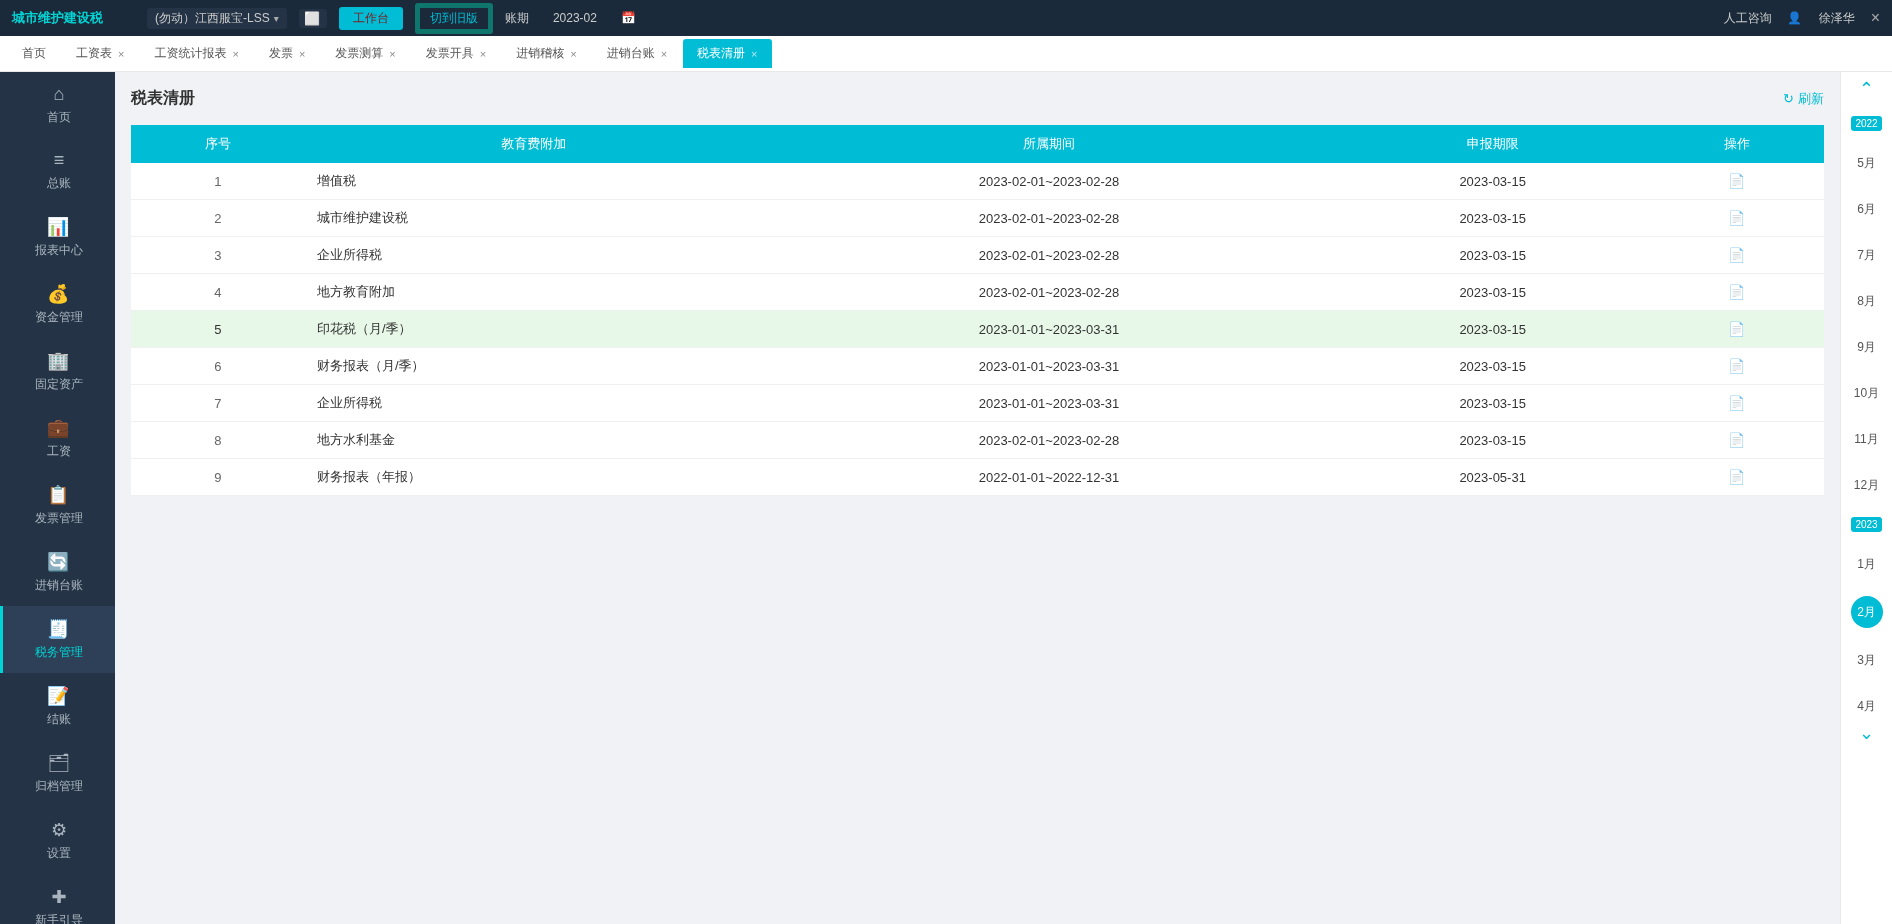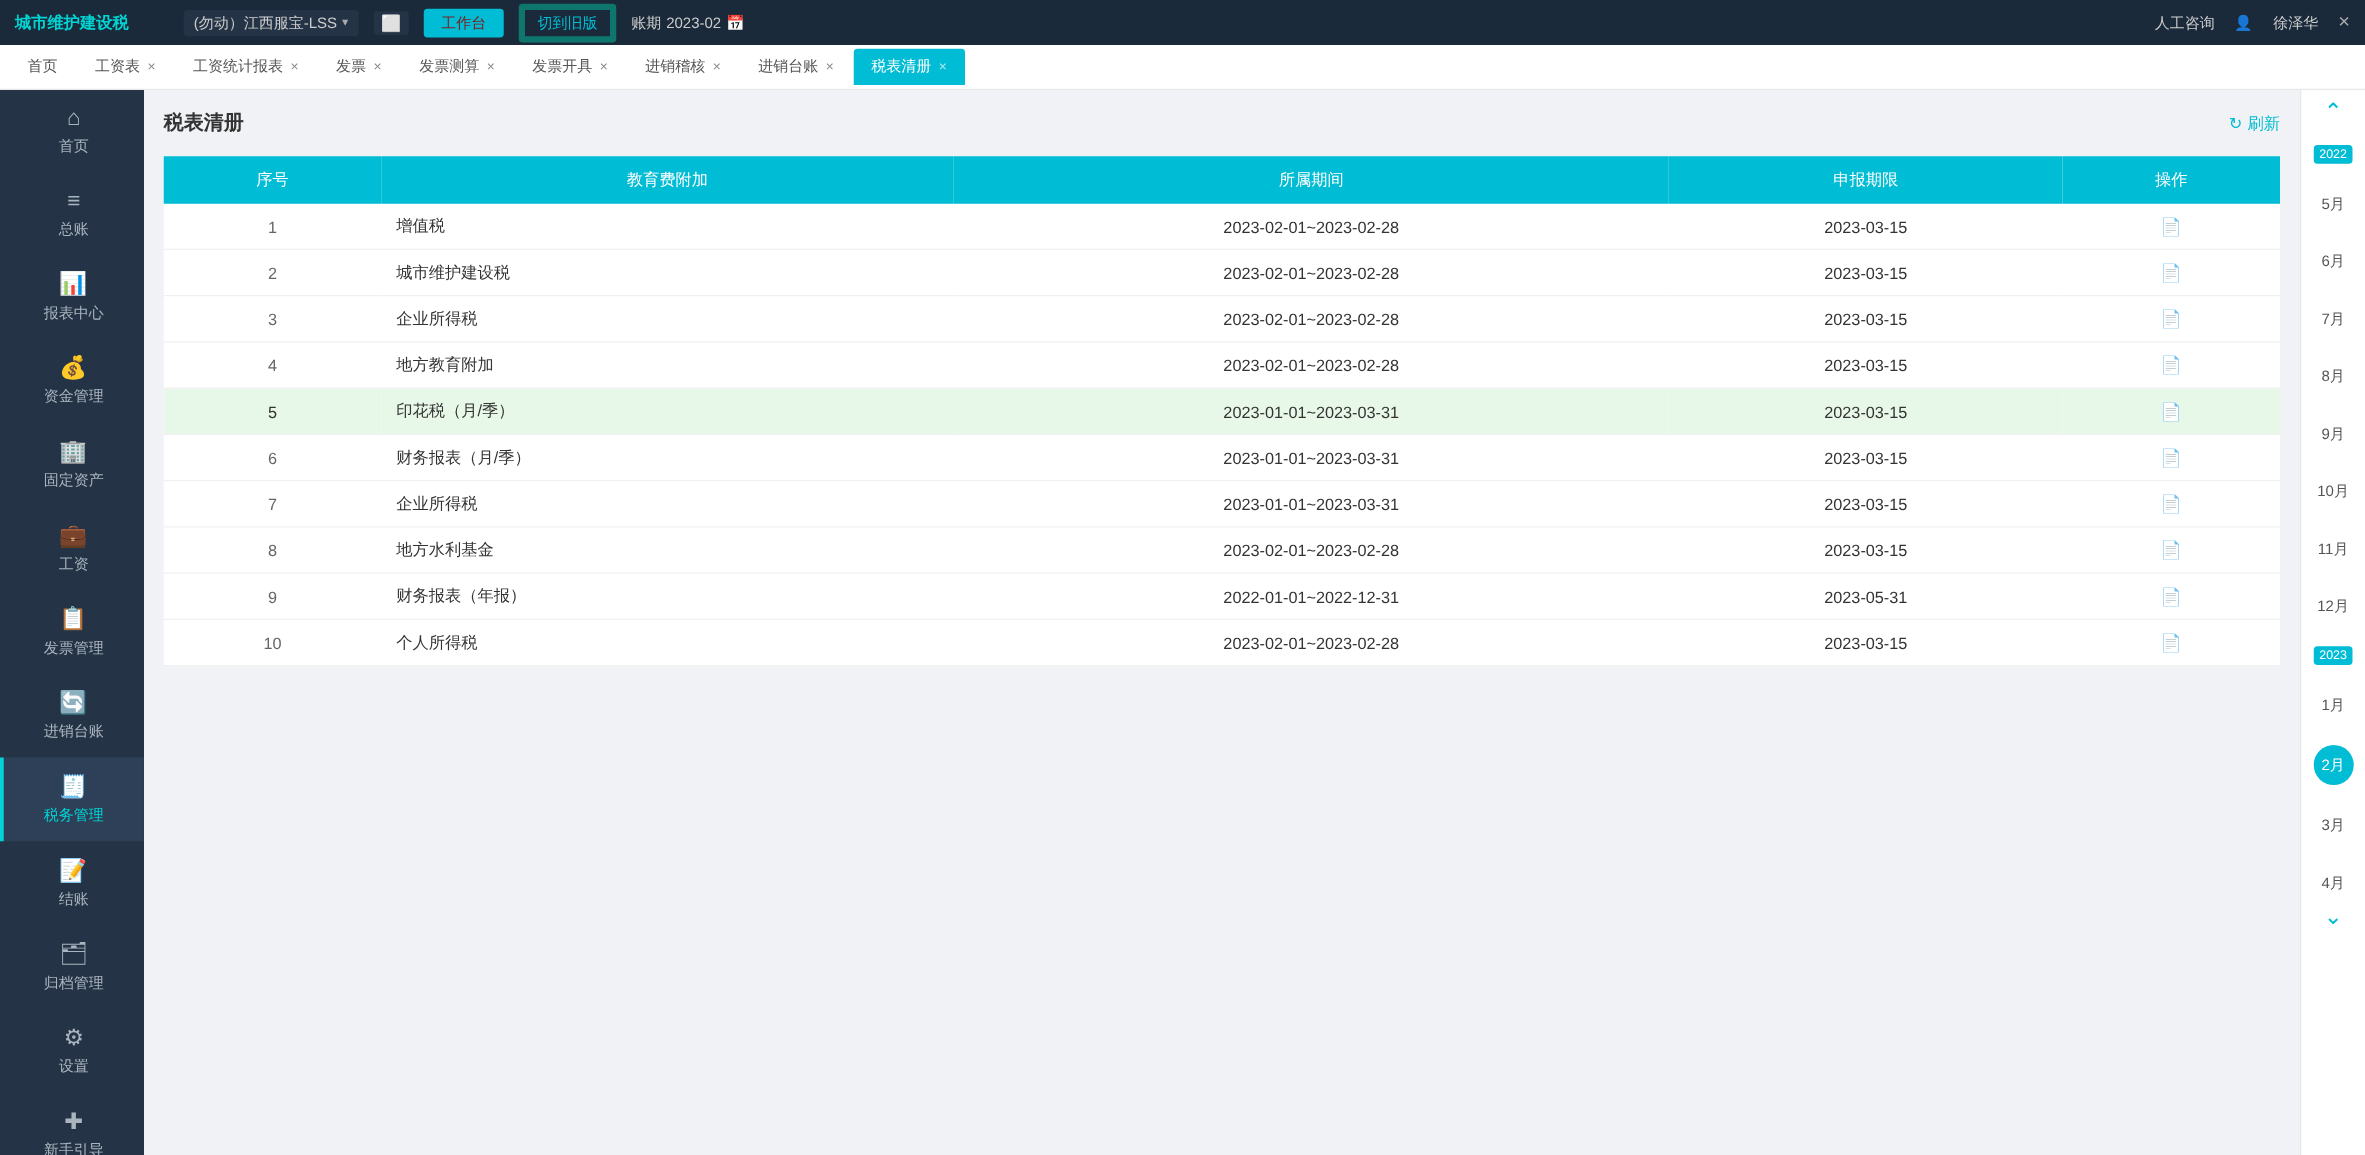--- a/index.html
+++ b/index.html
@@ -59,21 +59,21 @@
       padding: 2px 10px;
       border-radius: 3px;
       cursor: pointer;
       font-size: 12px;
     }
     .top-bar-period {
       color: #ccc;
       font-size: 12px;
       display: flex;
       align-items: center;
-      gap: 0;
+      gap: 20px;
     }
     .top-bar-right {
       margin-left: auto;
       display: flex;
       align-items: center;
       gap: 16px;
       color: #ccc;
       font-size: 12px;
       justify-content: center;
     }
@@ -437,27 +437,20 @@
               <td>2023-03-15</td>
               <td><span class="action-icon">📄</span></td>
             </tr>
             <tr>
               <td>9</td>
               <td class="tax-name">财务报表（年报）</td>
               <td>2022-01-01~2022-12-31</td>
               <td>2023-05-31</td>
               <td><span class="action-icon">📄</span></td>
             </tr>
-            <tr>
-              <td>10</td>
-              <td class="tax-name">个人所得税</td>
-              <td>2023-02-01~2023-02-28</td>
-              <td>2023-03-15</td>
-              <td><span class="action-icon">📄</span></td>
-            </tr>
           </tbody>
       </table>
     </div>
 
     <div class="right-panel">
       <div class="up-chevron">⌃</div>
     <div class="month-btn current-year-label">2022</div>
         <button class="month-btn">5月</button>
         <button class="month-btn">6月</button>
         <button class="month-btn">7月</button>

